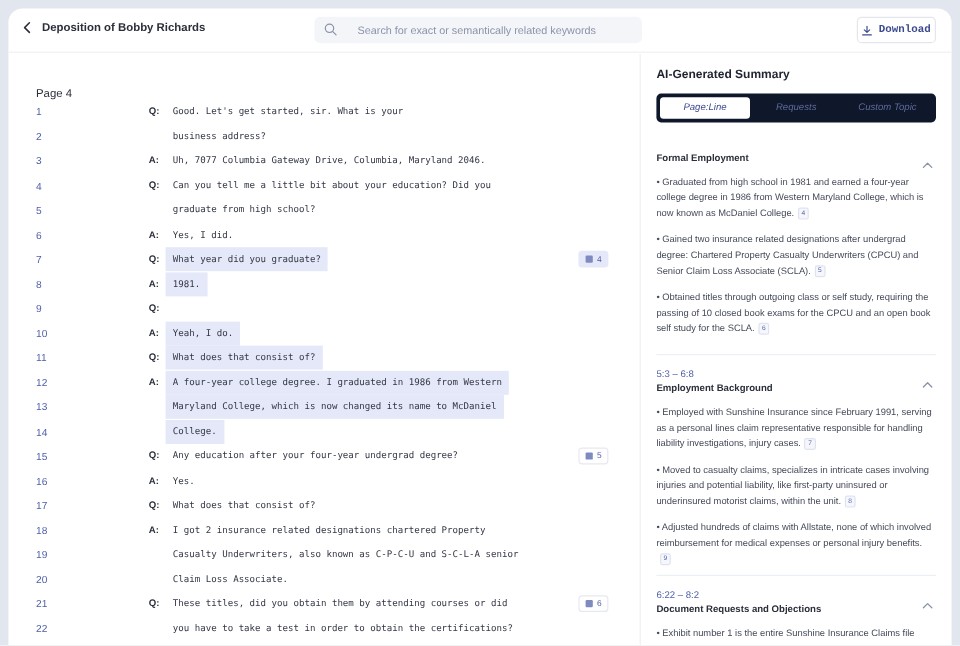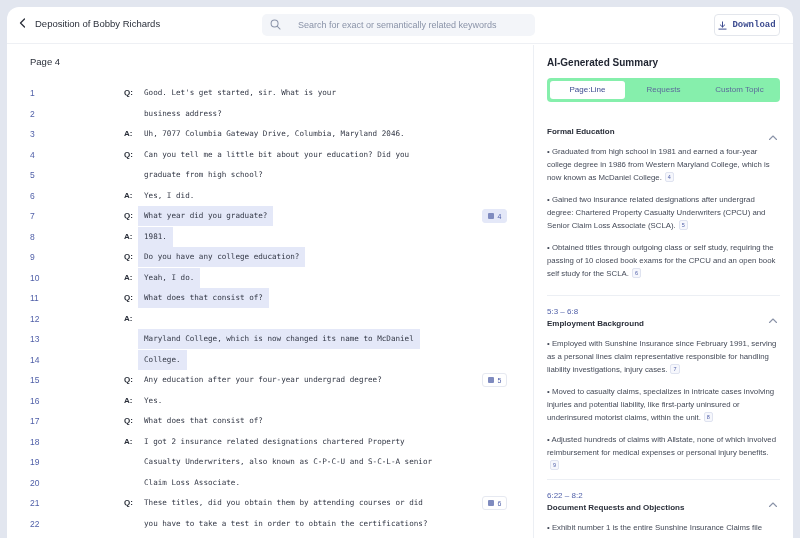--- a/index.html
+++ b/index.html
@@ -21,21 +21,21 @@
     
     .header {
       position: absolute; left: 0; top: 0; width: 786px; height: 37px;
       border-bottom: 1px solid #eef0f4;
     }
     .back {
       position: absolute; left: 11px; top: 10px; display: flex; align-items: center;
       cursor: pointer;
     }
     .back svg { width: 10px; height: 12px; }
-    .back-title { font-size: 9.5px; font-weight: 400; color: #2a2f3a; margin-left: 7px; }
+    .back-title { font-size: 9.5px; font-weight: 700; color: #2a2f3a; margin-left: 7px; }
     .search {
       position: absolute; left: 255px; top: 7px; width: 273px; height: 22px;
       background: #f3f5f9; border-radius: 5px; display: flex; align-items: center;
     }
     .search svg { position: absolute; left: 8px; top: 5px; width: 11px; height: 11px; }
     .search input {
       position: absolute; left: 36px; top: 0; height: 22px; width: 230px;
       border: none; background: transparent; font-size: 9px; color: #8a93a8;
       font-family: "Liberation Sans", sans-serif; outline: none;
     }
@@ -47,21 +47,21 @@
     }
     .download svg { width: 9px; height: 9px; margin-right: 5px; }
     .download span { font-size: 9px; font-weight: 700; color: #3b4a8f; }
 
     
     .transcript {
       position: absolute; left: 0; top: 38px; width: 526px; height: 493px;
       overflow: hidden;
     }
     .page-title {
-      position: absolute; left: 23px; top: 11px; font-size: 9.5px; color: #2a2f3a;
+      position: absolute; left: 23px; top: 28px; font-size: 9.5px; color: #2a2f3a;
     }
     .line {
       position: absolute; left: 0; height: 20.5px; width: 526px;
     }
     .ln {
       position: absolute; left: 23px; top: 5px; font-size: 8.5px; color: #4f5fa8;
     }
     .spk {
       position: absolute; left: 117px; top: 5px; font-size: 8px; font-weight: 700; color: #2a2f3a;
     }
@@ -86,21 +86,21 @@
 
     
     .summary {
       position: absolute; left: 527px; top: 38px; width: 259px; height: 493px; overflow: hidden;
     }
     .sum-title {
       position: absolute; left: 13px; top: 12px; font-size: 10px; font-weight: 600; color: #1f2430;
     }
     .tabs {
       position: absolute; left: 13px; top: 33px; width: 233px; height: 24px;
-      background: #86efac; border-radius: 4px;
+      background: #0f172a; border-radius: 4px; font-style: italic;
     }
     .tab {
       position: absolute; top: 3px; height: 18px; line-height: 18px; text-align: center;
       font-size: 8px; color: #5c6a9a; cursor: pointer; border-radius: 3px;
     }
     .tab.active { background: #ffffff; color: #3b4a8f; }
     .section { position: absolute; left: 13px; width: 233px; }
     .range { font-size: 8px; color: #4f5fa8; }
     .sec-title { font-size: 8px; font-weight: 700; color: #2a2f3a; margin-top: 3px; }
     .chev { position: absolute; right: 2px; top: 10px; width: 10px; height: 7px; cursor: pointer; }
@@ -184,35 +184,35 @@
           </div>
         </div>
         <div class="line" style="top: 181.5px;">
           <span class="ln">8</span>
           <span class="spk">A:</span>
           <span class="txt hl">1981.</span>
         </div>
         <div class="line" style="top: 202px;">
           <span class="ln">9</span>
           <span class="spk">Q:</span>
-          <span class="txt hl">Do you have any college education?</span>
         </div>
         <div class="line" style="top: 222.5px;">
           <span class="ln">10</span>
           <span class="spk">A:</span>
           <span class="txt hl">Yeah, I do.</span>
         </div>
         <div class="line" style="top: 243px;">
           <span class="ln">11</span>
           <span class="spk">Q:</span>
           <span class="txt hl">What does that consist of?</span>
         </div>
         <div class="line" style="top: 263.5px;">
           <span class="ln">12</span>
           <span class="spk">A:</span>
+          <span class="txt hl">A four-year college degree. I graduated in 1986 from Western</span>
         </div>
         <div class="line" style="top: 284px;">
           <span class="ln">13</span>
           <span class="spk"></span>
           <span class="txt hl">Maryland College, which is now changed its name to McDaniel</span>
         </div>
         <div class="line" style="top: 304.5px;">
           <span class="ln">14</span>
           <span class="spk"></span>
           <span class="txt hl">College.</span>
@@ -272,21 +272,21 @@
 
   <div class="summary">
     <div class="sum-title">AI-Generated Summary</div>
     <div class="tabs">
       <div class="tab active" style="left:3px;width:75px;">Page:Line</div>
       <div class="tab" style="left:79px;width:75px;">Requests</div>
       <div class="tab" style="left:155px;width:75px;">Custom Topic</div>
     </div>
     <div id="sections">
         <div class="section" style="top: 79px;">
-          <div class="sec-title">Formal Education</div>
+          <div class="sec-title">Formal Employment</div>
           <svg class="chev" viewBox="0 0 10 7">
             <path d="M1.5 5.5 L5 2 L8.5 5.5" fill="none" stroke="#8a93a8" stroke-width="1.1" stroke-linecap="round" stroke-linejoin="round"></path>
           </svg>
           <div class="bullet"><span>• Graduated from high school in 1981 and earned a four-year college degree in 1986 from Western Maryland College, which is now known as McDaniel College.</span><span class="ref">4</span></div>
           <div class="bullet"><span>• Gained two insurance related designations after undergrad degree: Chartered Property Casualty Underwriters (CPCU) and Senior Claim Loss Associate (SCLA).</span><span class="ref">5</span></div>
           <div class="bullet"><span>• Obtained titles through outgoing class or self study, requiring the passing of 10 closed book exams for the CPCU and an open book self study for the SCLA.</span><span class="ref">6</span></div>
         </div>
         <div class="hdiv" style="left: 13px; top: 250px;"></div>
         <div class="section" style="top: 262px;">
           <div class="range">5:3 – 6:8</div>

